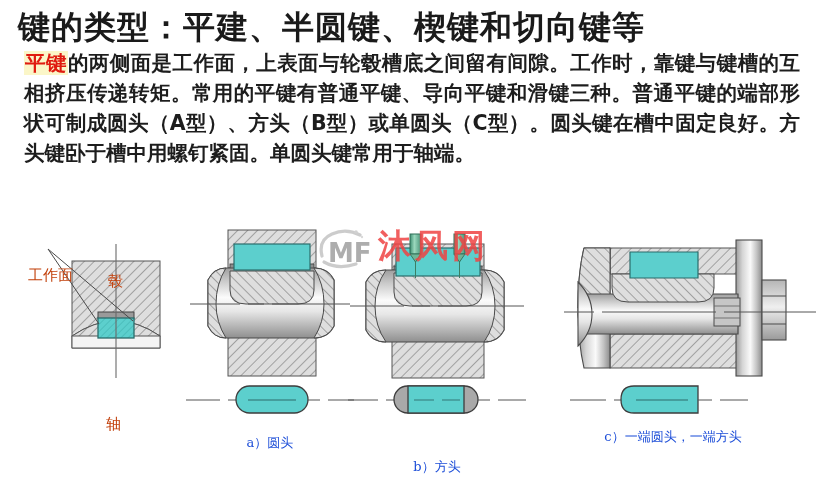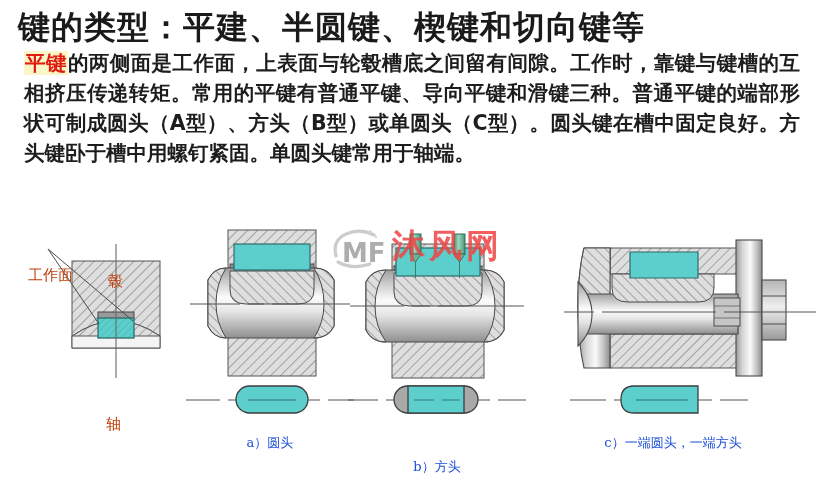--- a/index.html
+++ b/index.html
@@ -41,21 +41,21 @@
   }
   .lbl{
     position:absolute;font-size:13.5px;color:#c2410c;
     font-family:Liberation Sans, sans-serif;
     white-space:nowrap;
     margin-top:34px;
   }
 
   
   .watermark{
-    position:absolute;left:330px;top:222px;width:250px;height:72px;
+    position:absolute;left:316px;top:222px;width:250px;height:72px;
     pointer-events:none;opacity:.85;
   }
   .wm-text{
     position:absolute;left:62px;top:2px;
     font-size:33px;font-weight:bold;color:#ef4444;
     letter-spacing:4px;
     font-family:"DejaVu Sans","Liberation Sans",sans-serif;
   }
   .wm-url{
     position:absolute;left:52px;top:40px;
@@ -247,21 +247,21 @@
         <line x1="54" y1="90" x2="168" y2="90" stroke="#555" stroke-width="1"></line>
         <line x1="176" y1="90" x2="268" y2="90" stroke="#555" stroke-width="1"></line>
 
         <line x1="22" y1="178" x2="58" y2="178" stroke="#555" stroke-width="1"></line>
         <line x1="66" y1="178" x2="76" y2="178" stroke="#555" stroke-width="1"></line>
         <path d="M86 164 L150 164 L150 191 L86 191 Q73 191 73 177.5 Q73 164 86 164 Z" fill="#5ccfcd" stroke="#3d3d3d" stroke-width="1.3"></path>
         <line x1="88" y1="178" x2="140" y2="178" stroke="#3d8c8b" stroke-width="1.3"></line>
         <line x1="150" y1="178" x2="164" y2="178" stroke="#555" stroke-width="1"></line>
         <line x1="172" y1="178" x2="200" y2="178" stroke="#555" stroke-width="1"></line>
       </svg>
-      <div class="caption" style="left:10px;top:212px;width:230px;">c）一端圆头，一端方头</div>
+      <div class="caption" style="left:10px;top:206px;width:230px;">c）一端圆头，一端方头</div>
     </div>
 
   </div>
 
   <div class="watermark">
     <svg width="64" height="50" viewBox="0 0 64 50" style="position:absolute;left:0;top:4px;">
       <path d="M6 30 Q2 14 16 8 Q30 2 44 9" fill="none" stroke="#c4c4c4" stroke-width="3.2" stroke-linecap="round"></path>
       <path d="M8 36 Q22 44 40 38" fill="none" stroke="#c4c4c4" stroke-width="3.2" stroke-linecap="round"></path>
       <text x="12" y="36" font-size="26" font-weight="bold" fill="#9f9f9f" font-family="DejaVu Sans, Liberation Sans, sans-serif">MF</text>
       <circle cx="40" cy="6" r="1.8" fill="#c9c9c9"></circle>

